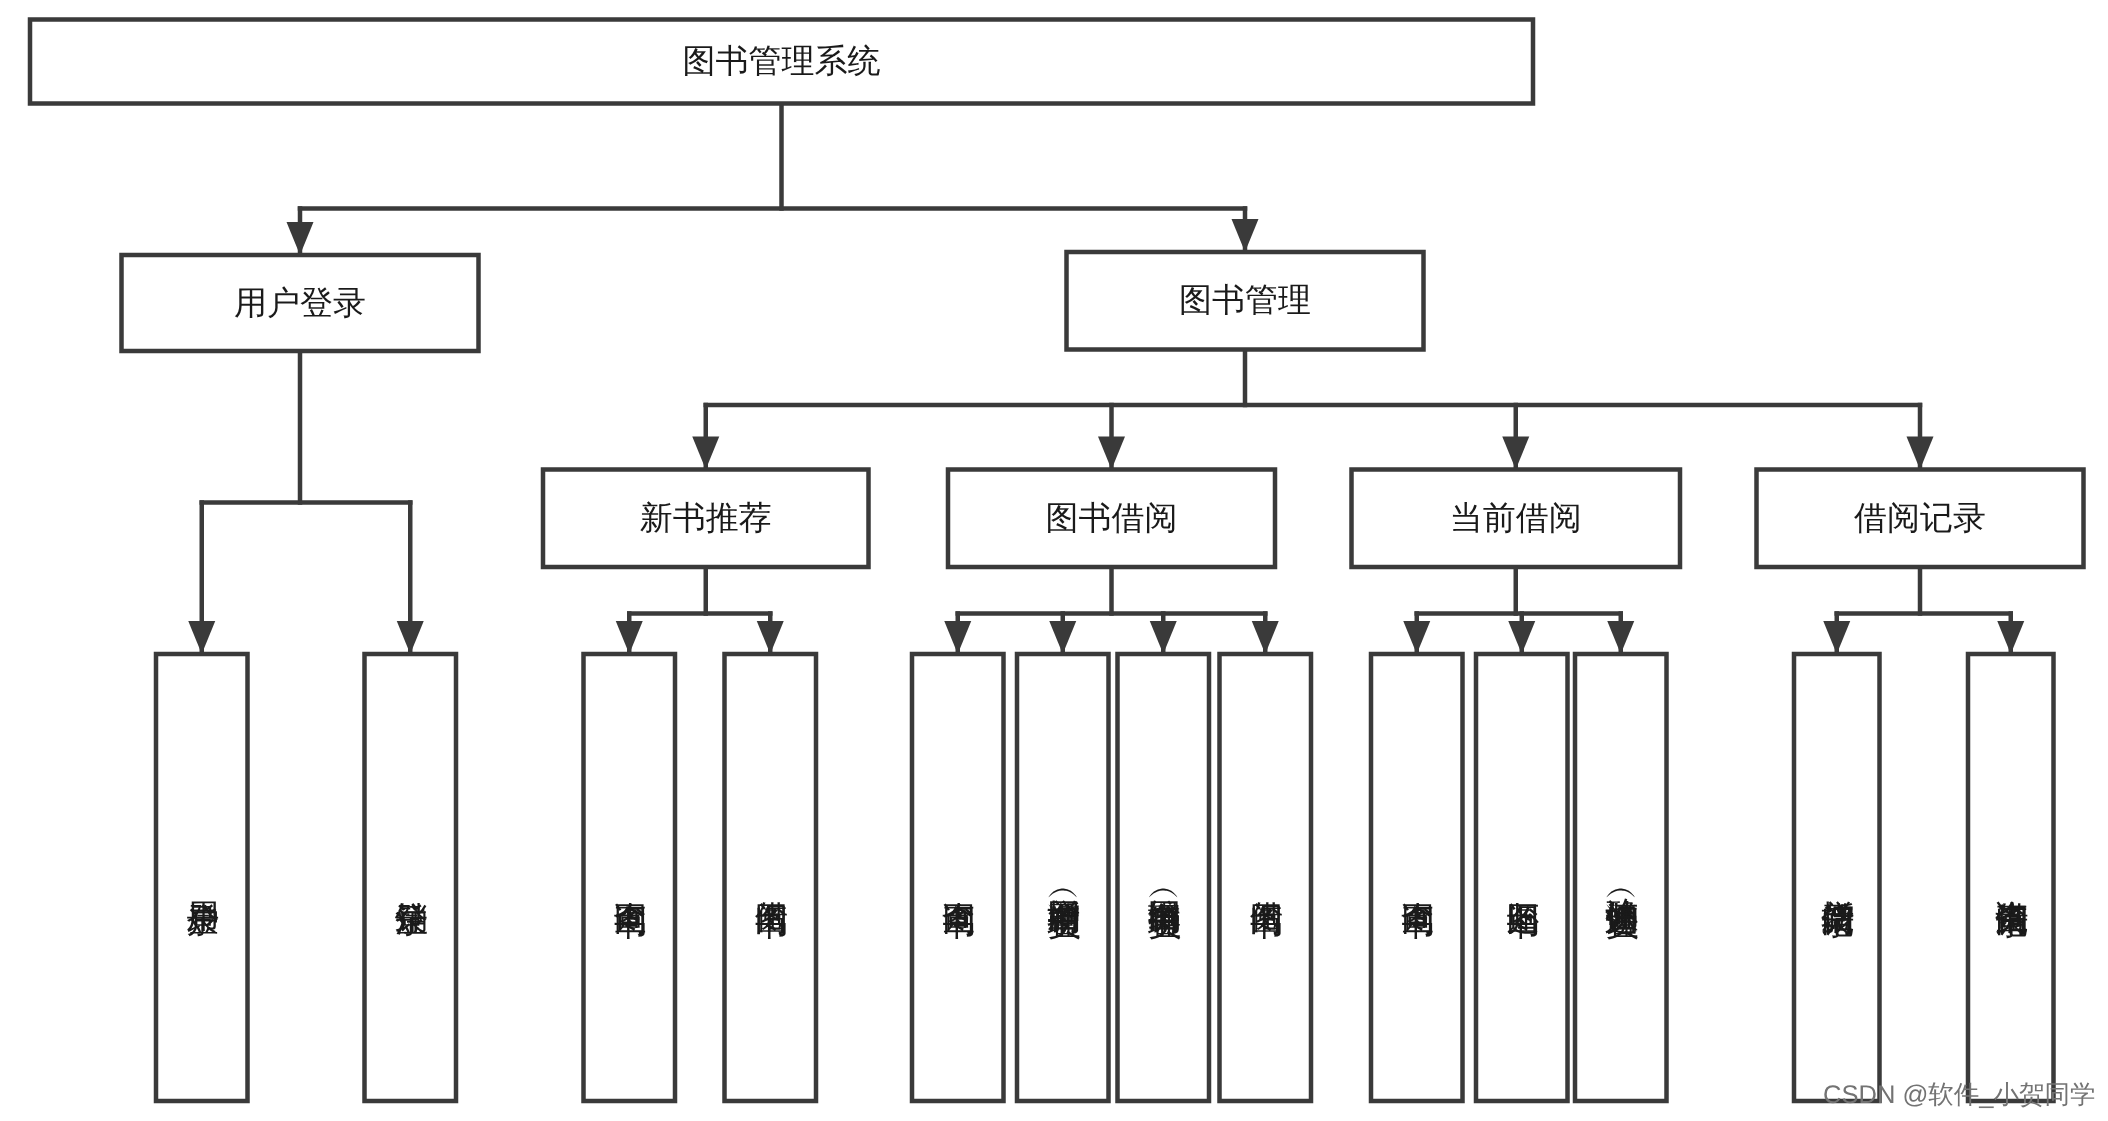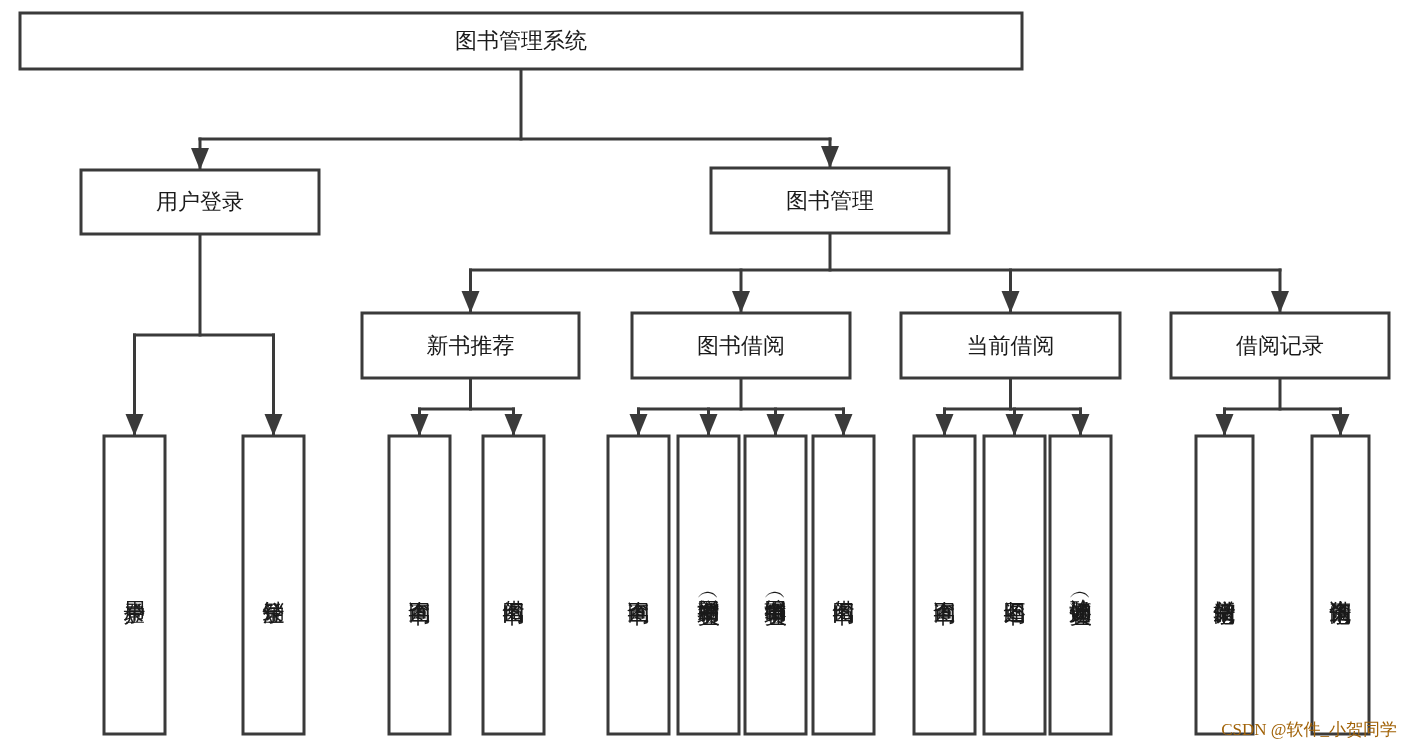--- a/index.html
+++ b/index.html
@@ -64,23 +64,23 @@
     line-height: 1.08;
     color: #1a1a1a;
     letter-spacing: 1px;
     white-space: nowrap;
     text-align: center;
   }
   .watermark {
     position: absolute;
     right: 8px;
     bottom: 6px;
-    font-family: Liberation Serif, serif;
+    font-family: Liberation Sans, sans-serif;
     font-size: 17px;
-    color: #a16207;
+    color: #737373;
     white-space: nowrap;
   }
 </style>
 </head>
 <body>
 
 <div id="diagram-root">
 
   <svg class="diagram" viewBox="0 0 1405 747">
     <g id="connector-layer">

